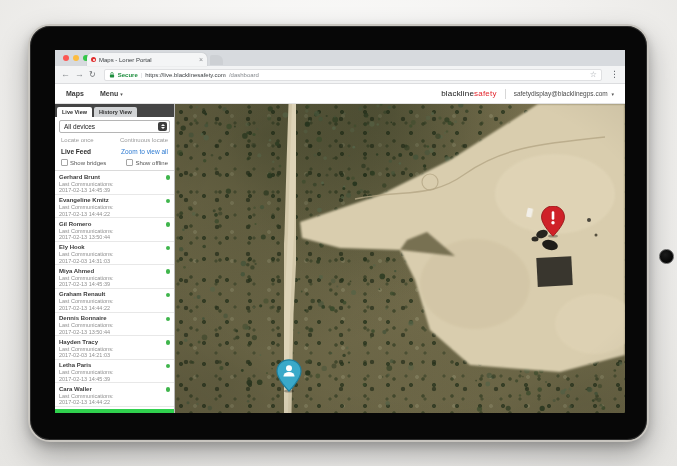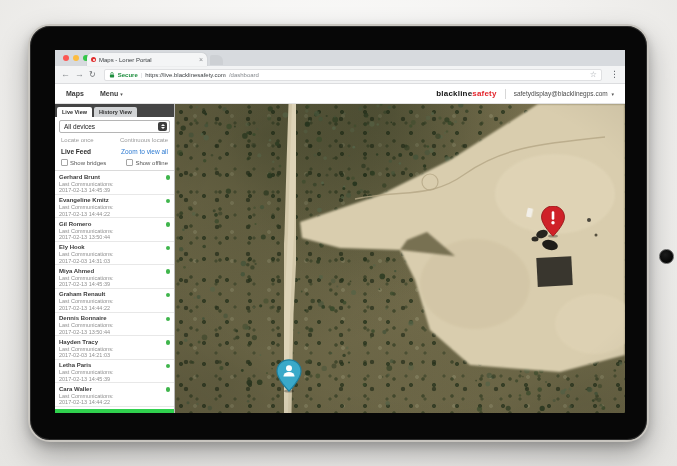--- a/index.html
+++ b/index.html
@@ -45,21 +45,21 @@
   .url-path{color:#85898d;font-size:6px;}
   .star{margin-left:auto;color:#9aa0a6;font-size:8px;line-height:8px;}
   .kebab{color:#5f6368;font-size:9px;line-height:9px;}
 
   .appheader{height:20px;background:#fff;border-bottom:1px solid #e2e2e2;display:flex;align-items:center;
              padding:0 11px;box-sizing:border-box;}
   .hnav{display:flex;gap:16px;align-items:center;}
   .hnav .hitem{font-size:7px;color:#3a3a3a;font-weight:bold;}
   .caret{font-size:5px;color:#555;margin-left:2px;}
   .hright{margin-left:auto;display:flex;align-items:center;gap:8px;}
-  .brand{font-size:8px;font-weight:700;letter-spacing:.2px;margin-left:48px;}
+  .brand{font-size:8px;font-weight:400;letter-spacing:.2px;margin-left:48px;}
   .brand .b1{color:#141414;} .brand .b2{color:#e3262d;}
   .hdivider{width:1px;height:10px;background:#d7d7d7;}
   .account{font-size:6.5px;color:#4c4c4c;}
 
   .content{display:flex;height:309px;}
 
   
   .sidebar{width:120px;flex:none;background:#fff;border-right:1px solid #b9b9b9;position:relative;
            display:flex;flex-direction:column;box-sizing:border-box;}
   .sb-tabs{height:13px;background:#454545;display:flex;align-items:flex-end;padding-left:2px;gap:2px;flex:none;}

